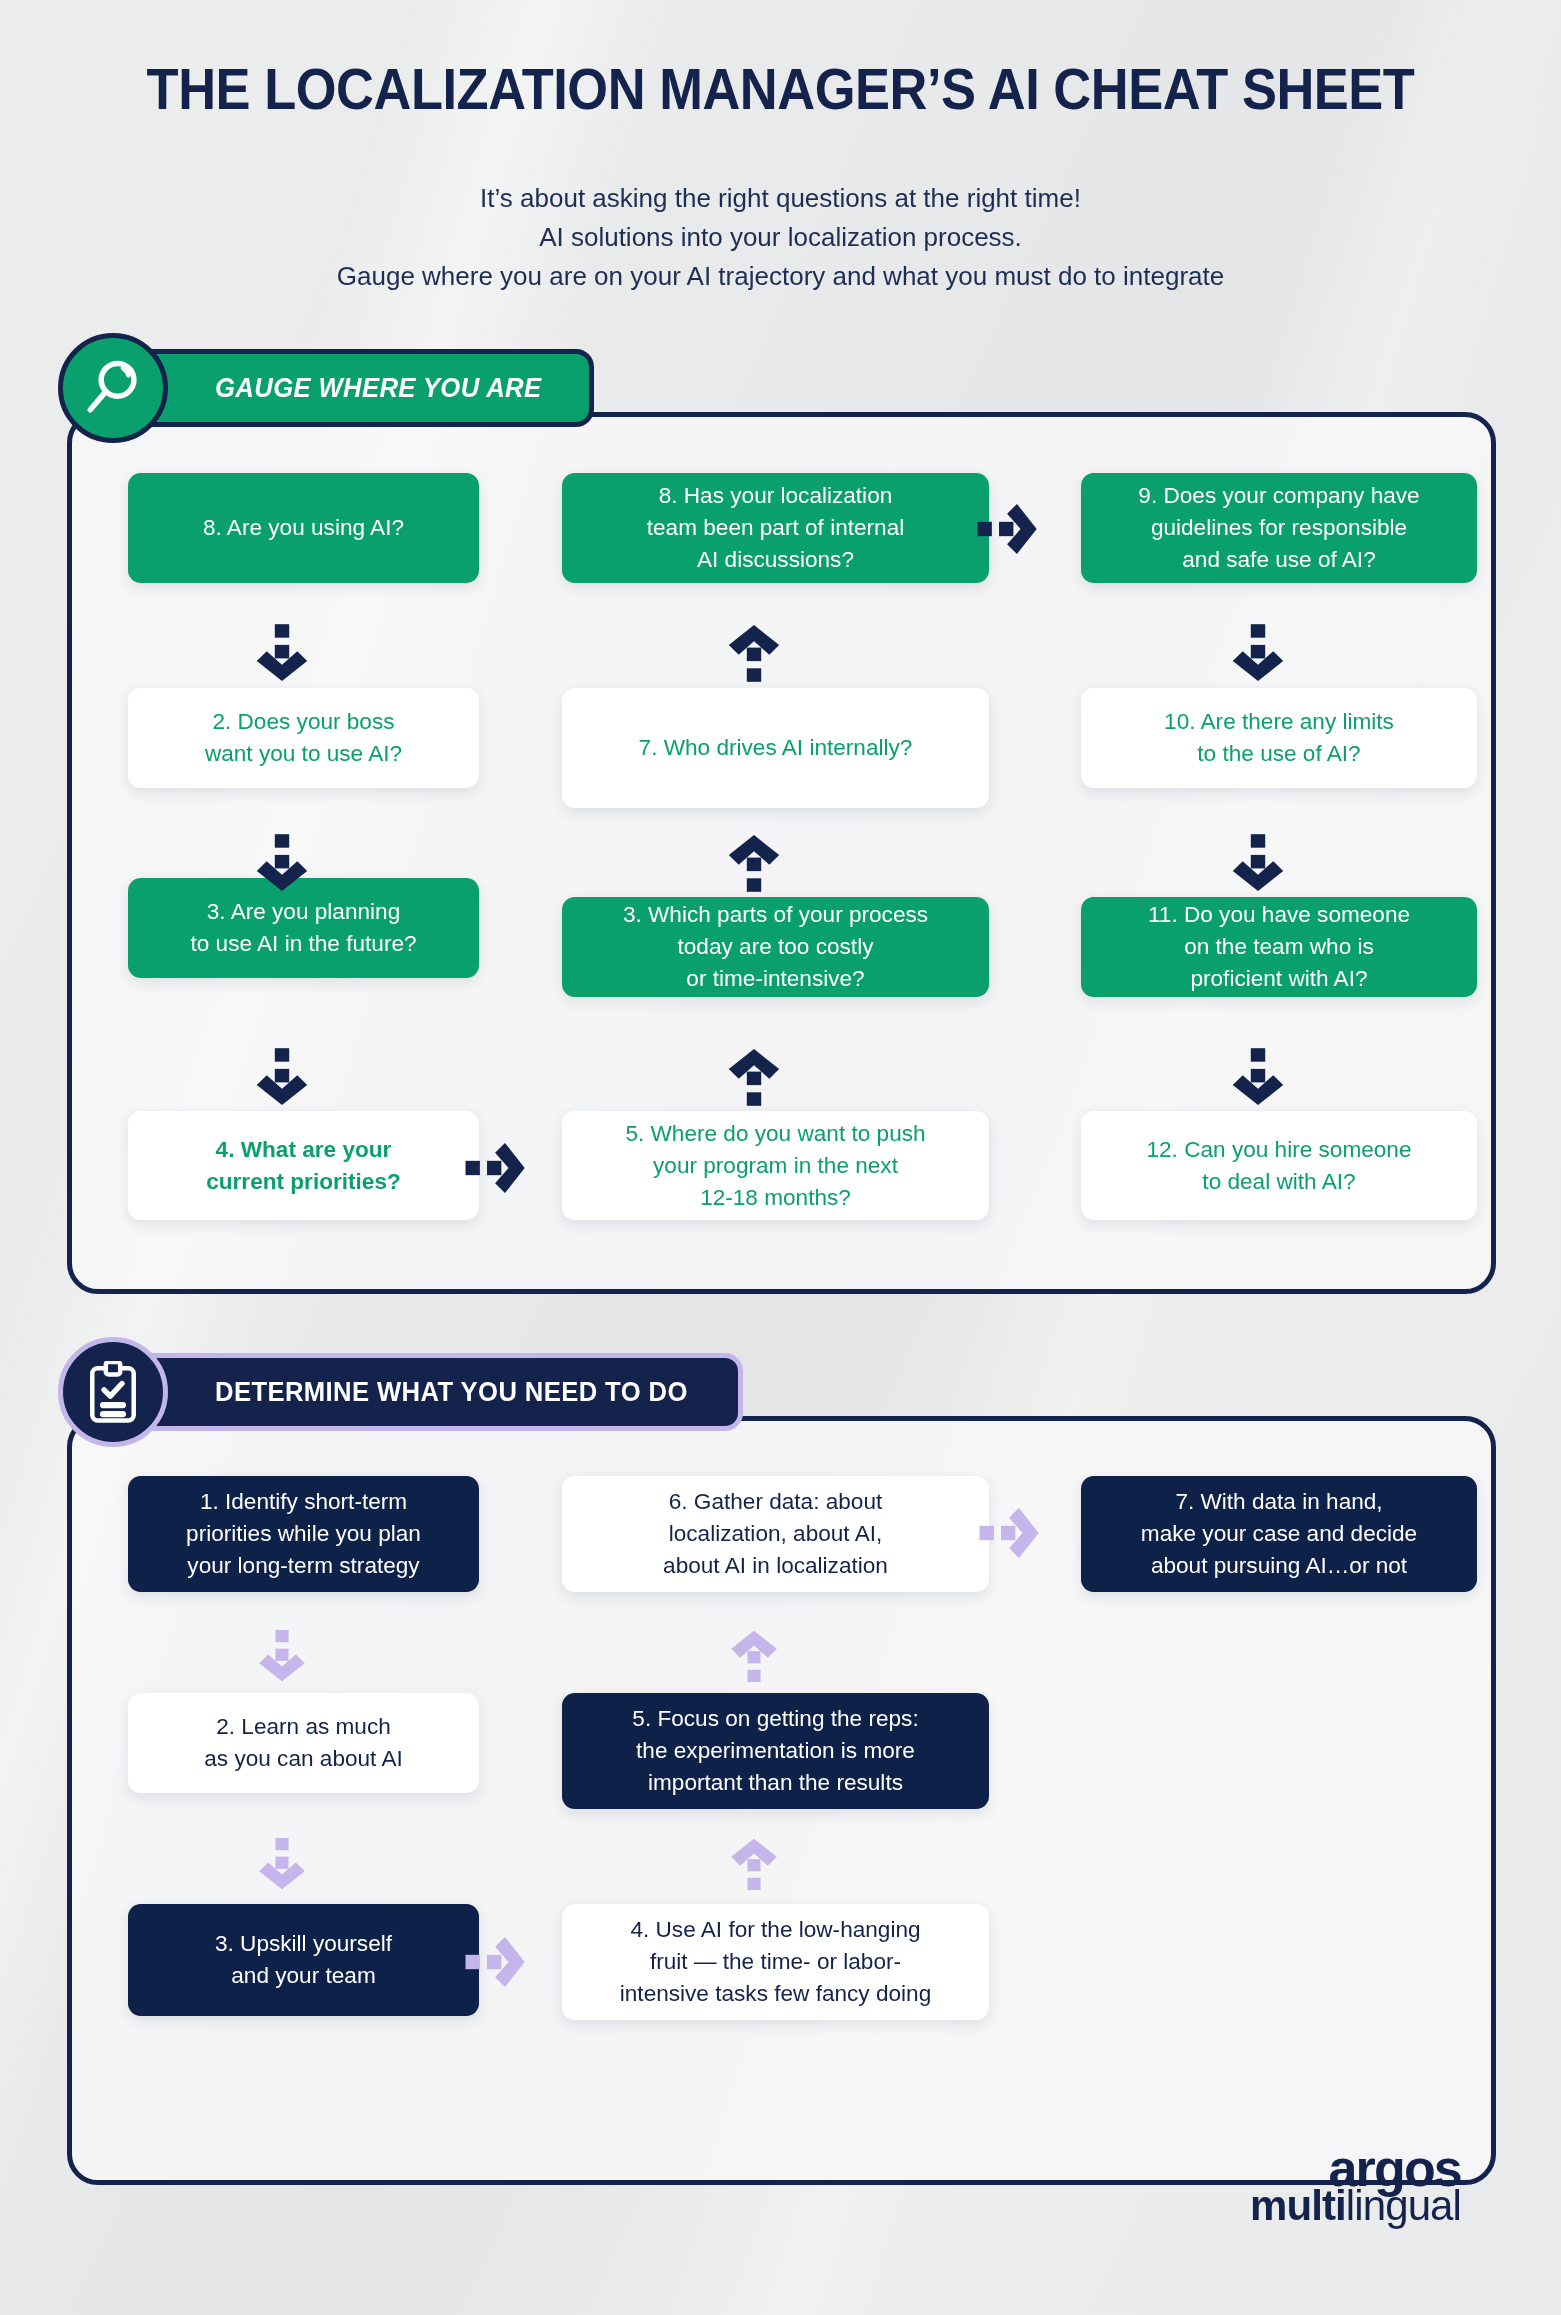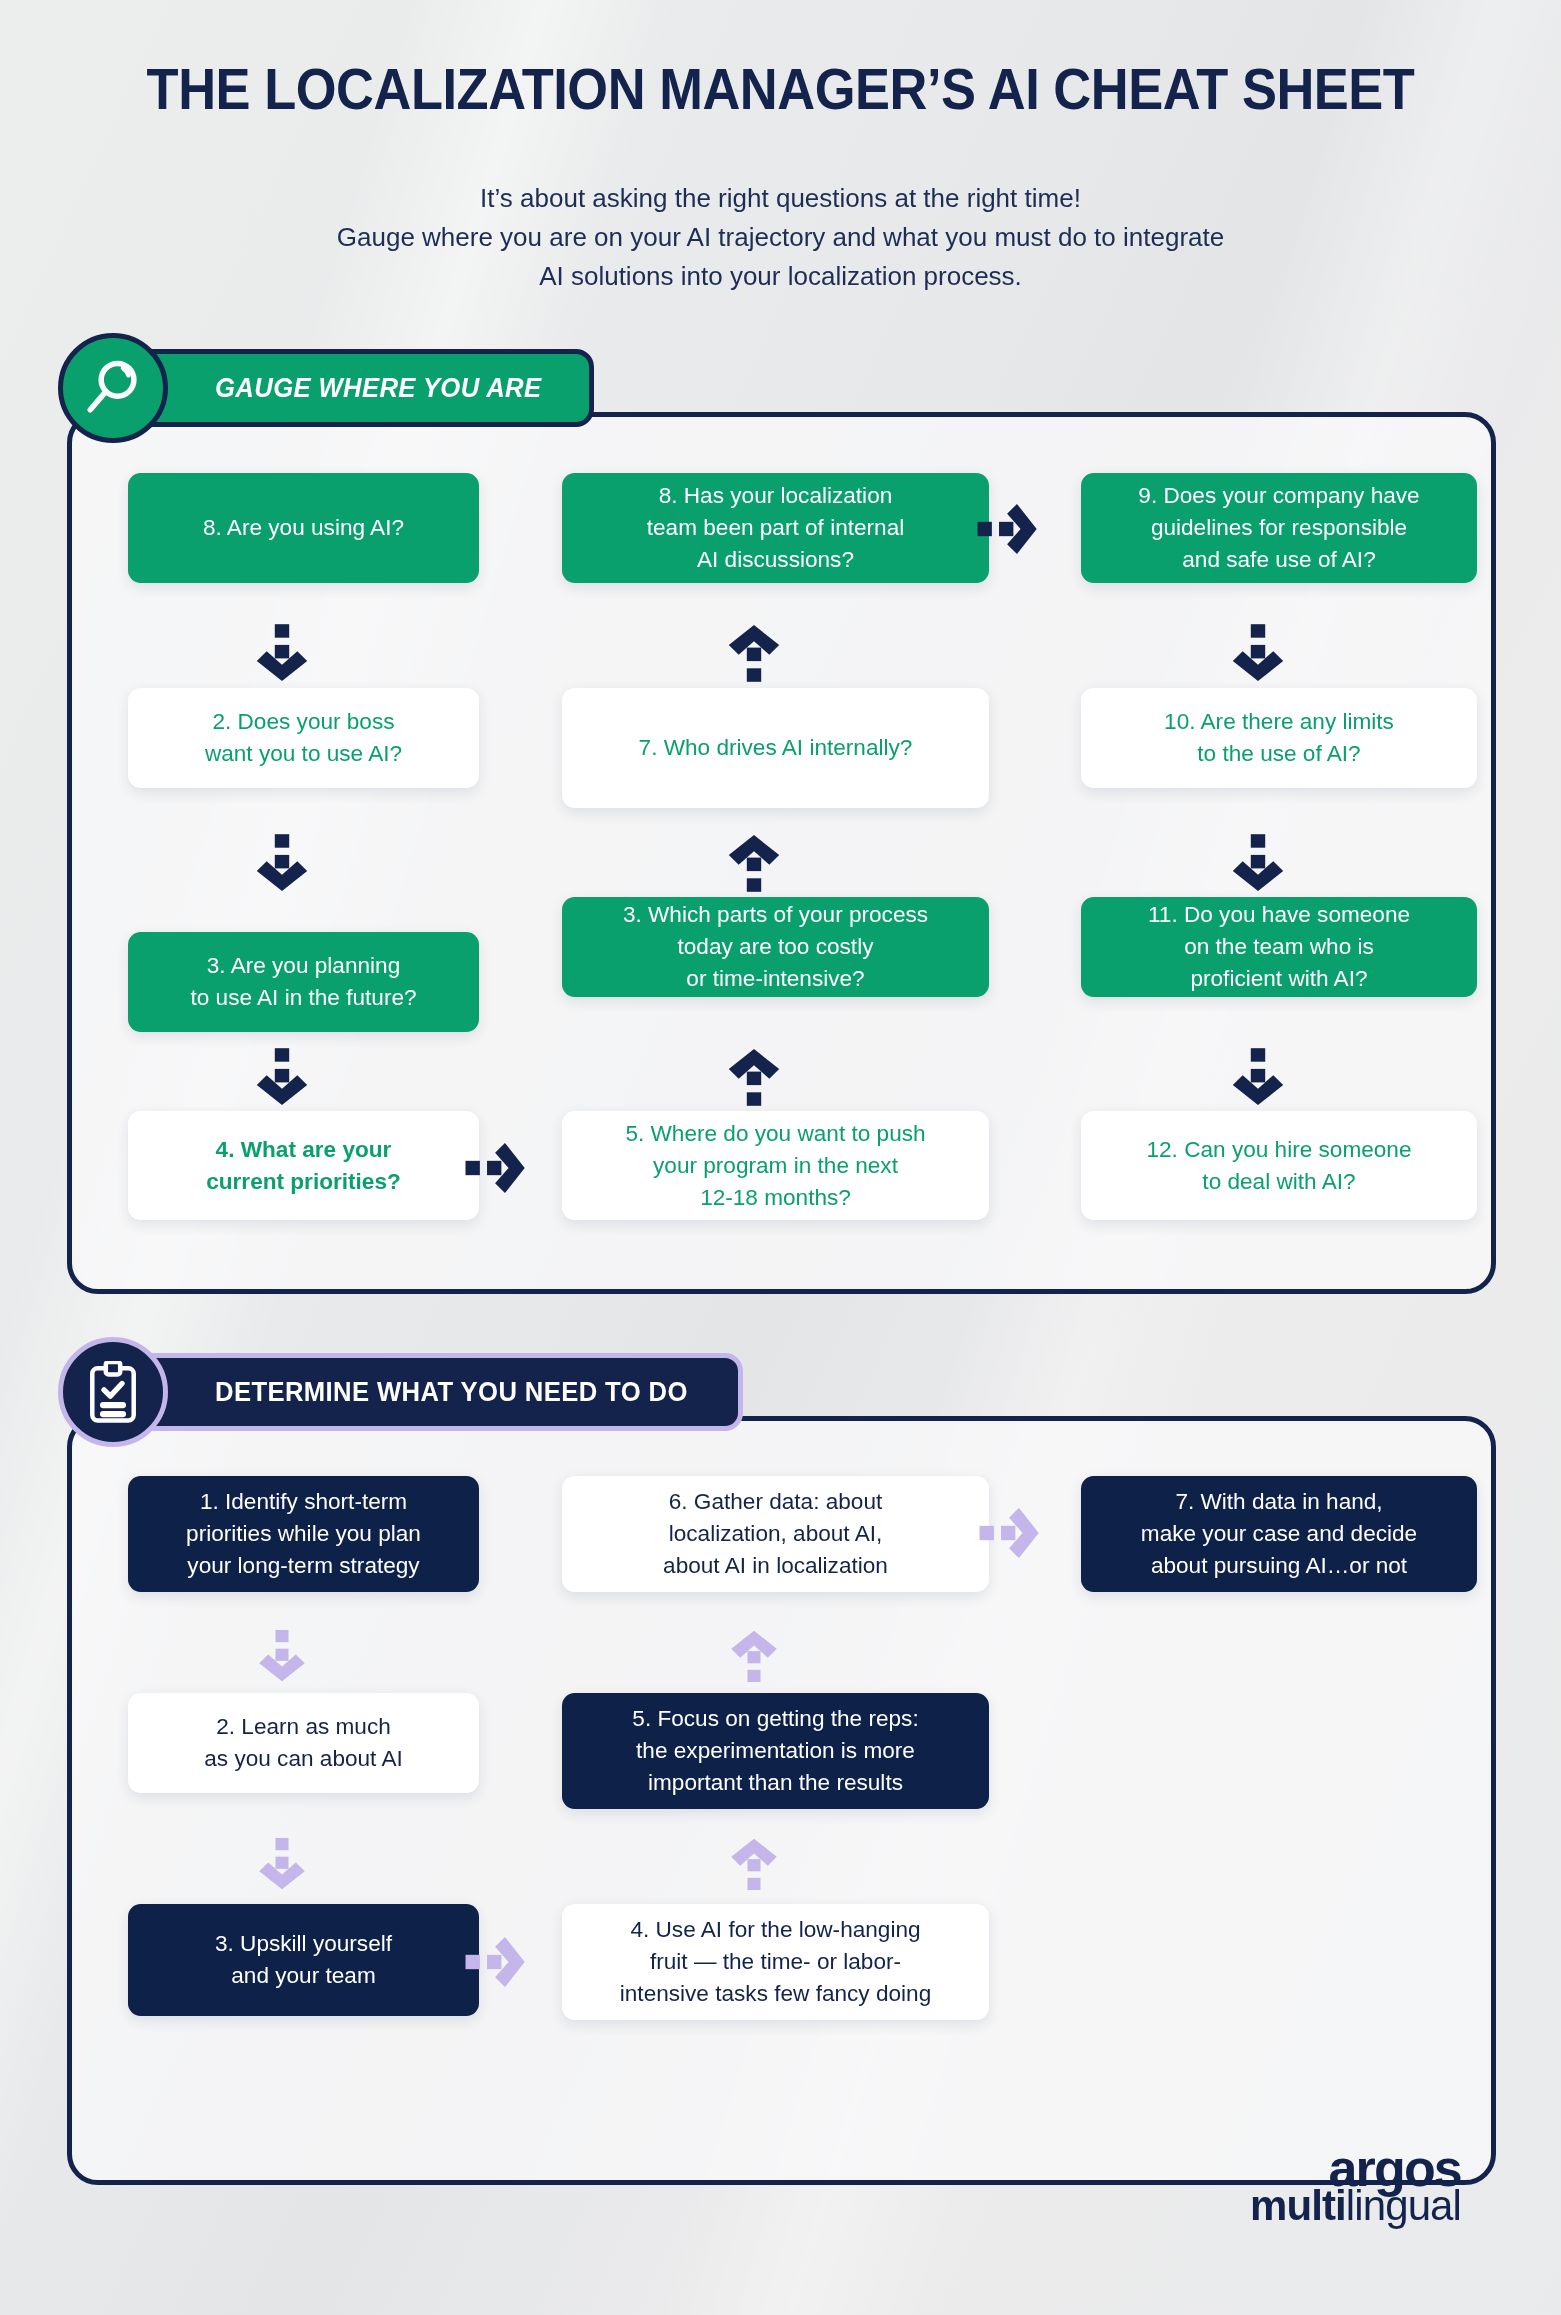--- a/index.html
+++ b/index.html
@@ -159,22 +159,22 @@
   .arrow svg { display: block; overflow: visible; }
 </style>
 </head>
 <body>
 
 <div class="page">
 
   <div class="title">THE LOCALIZATION MANAGER’S AI CHEAT SHEET</div>
   <div class="subtitle">
     <div>It’s about asking the right questions at the right time!</div>
+    <div>AI solutions into your localization process.</div>
     <div>Gauge where you are on your AI trajectory and what you must do to integrate</div>
-    <div>AI solutions into your localization process.</div>
   </div>
 
   <div class="section green"></div>
 
   <div class="pill gauge">
     <span class="pill-label">GAUGE WHERE YOU ARE</span>
   </div>
 
   <div class="badge gauge">
     <svg width="60" height="60" viewBox="0 0 66 66" fill="none" stroke="#ffffff" stroke-width="6" stroke-linecap="round">
@@ -184,21 +184,21 @@
     </svg>
   </div>
 
   <div class="card green c1" style="top:473px;height:110px;">
     <span class="card-text">8.  Are you using AI?</span>
   </div>
   <div class="card white-green c1" style="top:688px;height:100px;">
     <span class="card-text">2.  Does your boss
 want you to use AI?</span>
   </div>
-  <div class="card green c1" style="top:932px;height:100px;">
+  <div class="card green c1" style="top:878px;height:100px;">
     <span class="card-text">3.  Are you planning
 to use AI in the future?</span>
   </div>
   <div class="card white-green c1" style="top:1111px;height:109px;font-weight:bold;">
     <span class="card-text">4.  What are your
 current priorities?</span>
   </div>
 
   <div class="card green c2" style="top:473px;height:110px;">
     <span class="card-text">8.  Has your localization

